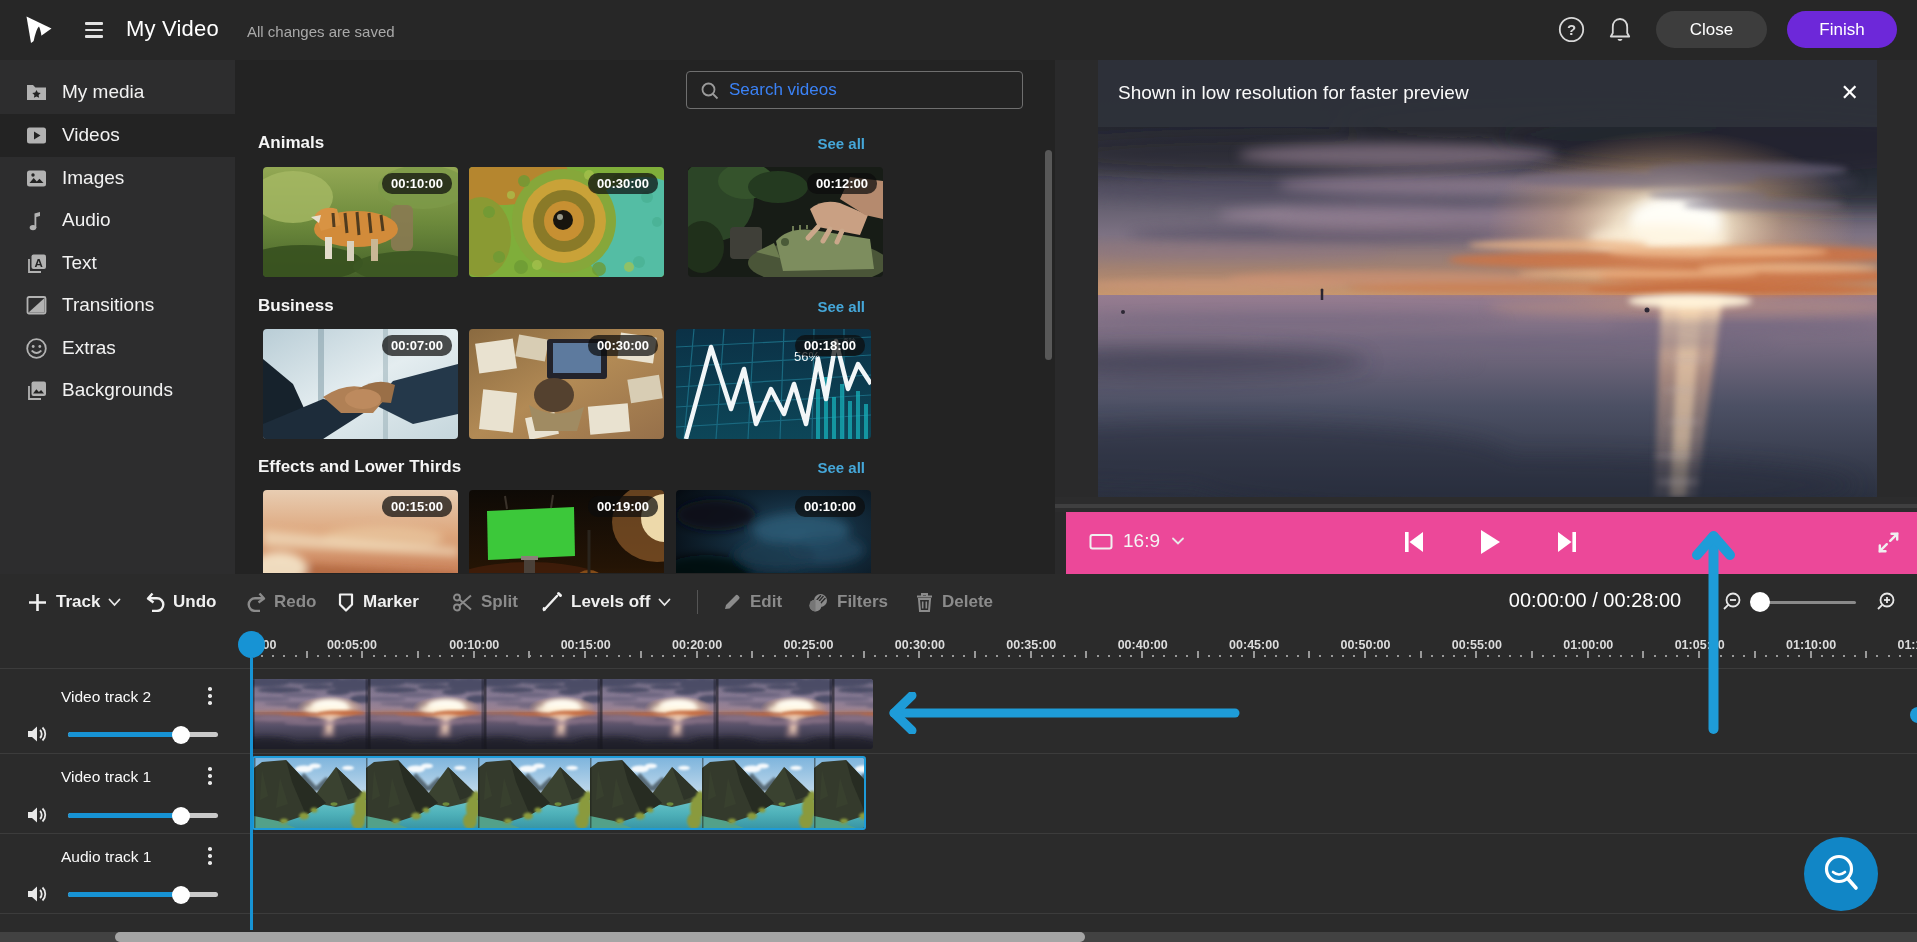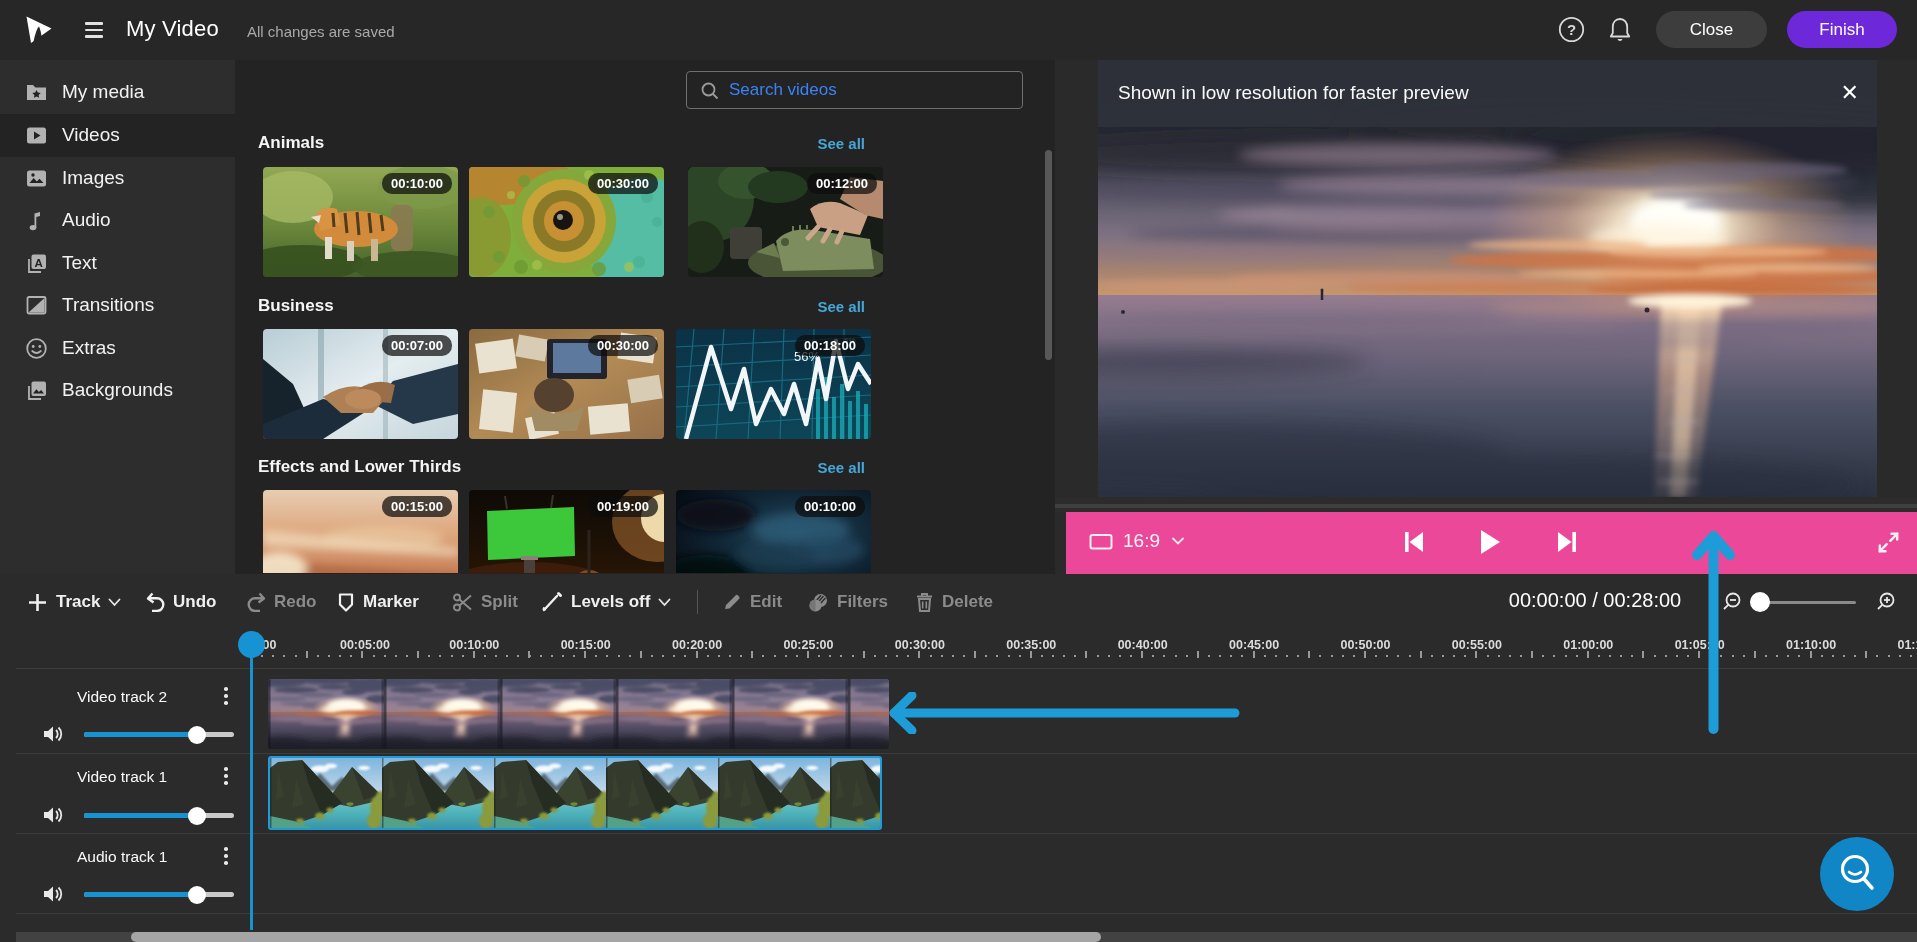--- a/index.html
+++ b/index.html
@@ -47,21 +47,21 @@
 #seekline { position:absolute; left:0; top:444px; width:862px; height:4px; background:#3f3f40; }
 #pcontrols { position:absolute; left:11px; top:452px; width:862px; height:62px; background:#ec4899; }
 
 
 #timeline { left:0; top:574px; width:1917px; height:368px; background:#2b2b2b; }
 .tbtn { position:absolute; top:0; height:56px; display:flex; align-items:center; gap:8px; font-size:17px; font-weight:bold; color:#f0f0f0; }
 .tbtn.dis { color:#8b8b8b; }
 #tcode { position:absolute; left:1490px; top:15px; font-size:20px; color:#fff; width:210px; text-align:center; }
 #ruler { position:absolute; left:250px; top:56px; width:1667px; height:38px; overflow:hidden; }
 .rlab { position:absolute; top:8px; width:80px; margin-left:-40px; text-align:center; font-size:12.5px; font-weight:bold; color:#dcdcdc; }
-#tracks { position:absolute; left:16px; top:94px; width:1579px; height:274px; }
+#tracks { position:absolute; left:0; top:94px; width:1579px; height:274px; }
 .hsep { position:absolute; left:0; width:1917px; height:1px; background:#3c3c3c; }
 .tlabel { position:absolute; left:61px; font-size:15.5px; color:#fafafa; }
 .kebab { position:absolute; left:208px; width:4px; }
 .kebab div { width:3.6px; height:3.6px; border-radius:50%; background:#e8e8e8; margin-bottom:3.4px; }
 .vol { position:absolute; left:0; width:250px; }
 .voltrack { position:absolute; left:68px; top:8px; width:150px; height:5px; border-radius:3px; background:#c9c9c9; }
 .volfill { position:absolute; left:68px; top:8px; width:113px; height:5px; border-radius:3px; background:#1793d4; }
 .volknob { position:absolute; left:172px; top:1.5px; width:18px; height:18px; border-radius:50%; background:#fff; }
 #clip2 { position:absolute; left:252px; top:11px; width:621px; height:70px; border-radius:3px; overflow:hidden; display:flex; }
 #clip1 { position:absolute; left:252px; top:88px; width:614px; height:74px; border:2px solid #1e9bd8; border-radius:3px; overflow:hidden; display:flex; background:#222; }
@@ -684,21 +684,21 @@
     <svg style="position:absolute;left:1874px;top:16px;" width="24" height="24" viewBox="0 0 24 24">
         <circle cx="13" cy="10" r="6.5" fill="none" stroke="#e8e8e8" stroke-width="1.8"></circle>
         <line x1="8.2" y1="14.8" x2="4" y2="19" stroke="#e8e8e8" stroke-width="1.8"></line>
         <line x1="10" y1="10" x2="16" y2="10" stroke="#e8e8e8" stroke-width="1.8"></line>
         <line x1="13" y1="7" x2="13" y2="13" stroke="#e8e8e8" stroke-width="1.8"></line>
       </svg>
     <div id="ruler">
       <div style="position:absolute;left:0;top:25px;width:1667px;height:2px;background:repeating-linear-gradient(90deg,#999 0px,#999 2px,transparent 2px,transparent 11.14px);"></div>
       <div style="position:absolute;left:0;top:21px;width:1667px;height:7px;background:repeating-linear-gradient(90deg,#999 0px,#999 2px,transparent 2px,transparent 55.7px);"></div>
       <div class="rlab" style="left:1.5px;">00:00:00</div>
-      <div class="rlab" style="left:115px;">00:05:00</div>
+      <div class="rlab" style="left:102px;">00:05:00</div>
       <div class="rlab" style="left:224.3px;">00:10:00</div>
       <div class="rlab" style="left:335.7px;">00:15:00</div>
       <div class="rlab" style="left:447.1px;">00:20:00</div>
       <div class="rlab" style="left:558.5px;">00:25:00</div>
       <div class="rlab" style="left:669.9px;">00:30:00</div>
       <div class="rlab" style="left:781.3px;">00:35:00</div>
       <div class="rlab" style="left:892.7px;">00:40:00</div>
       <div class="rlab" style="left:1004.1px;">00:45:00</div>
       <div class="rlab" style="left:1115.5px;">00:50:00</div>
       <div class="rlab" style="left:1226.9px;">00:55:00</div>

